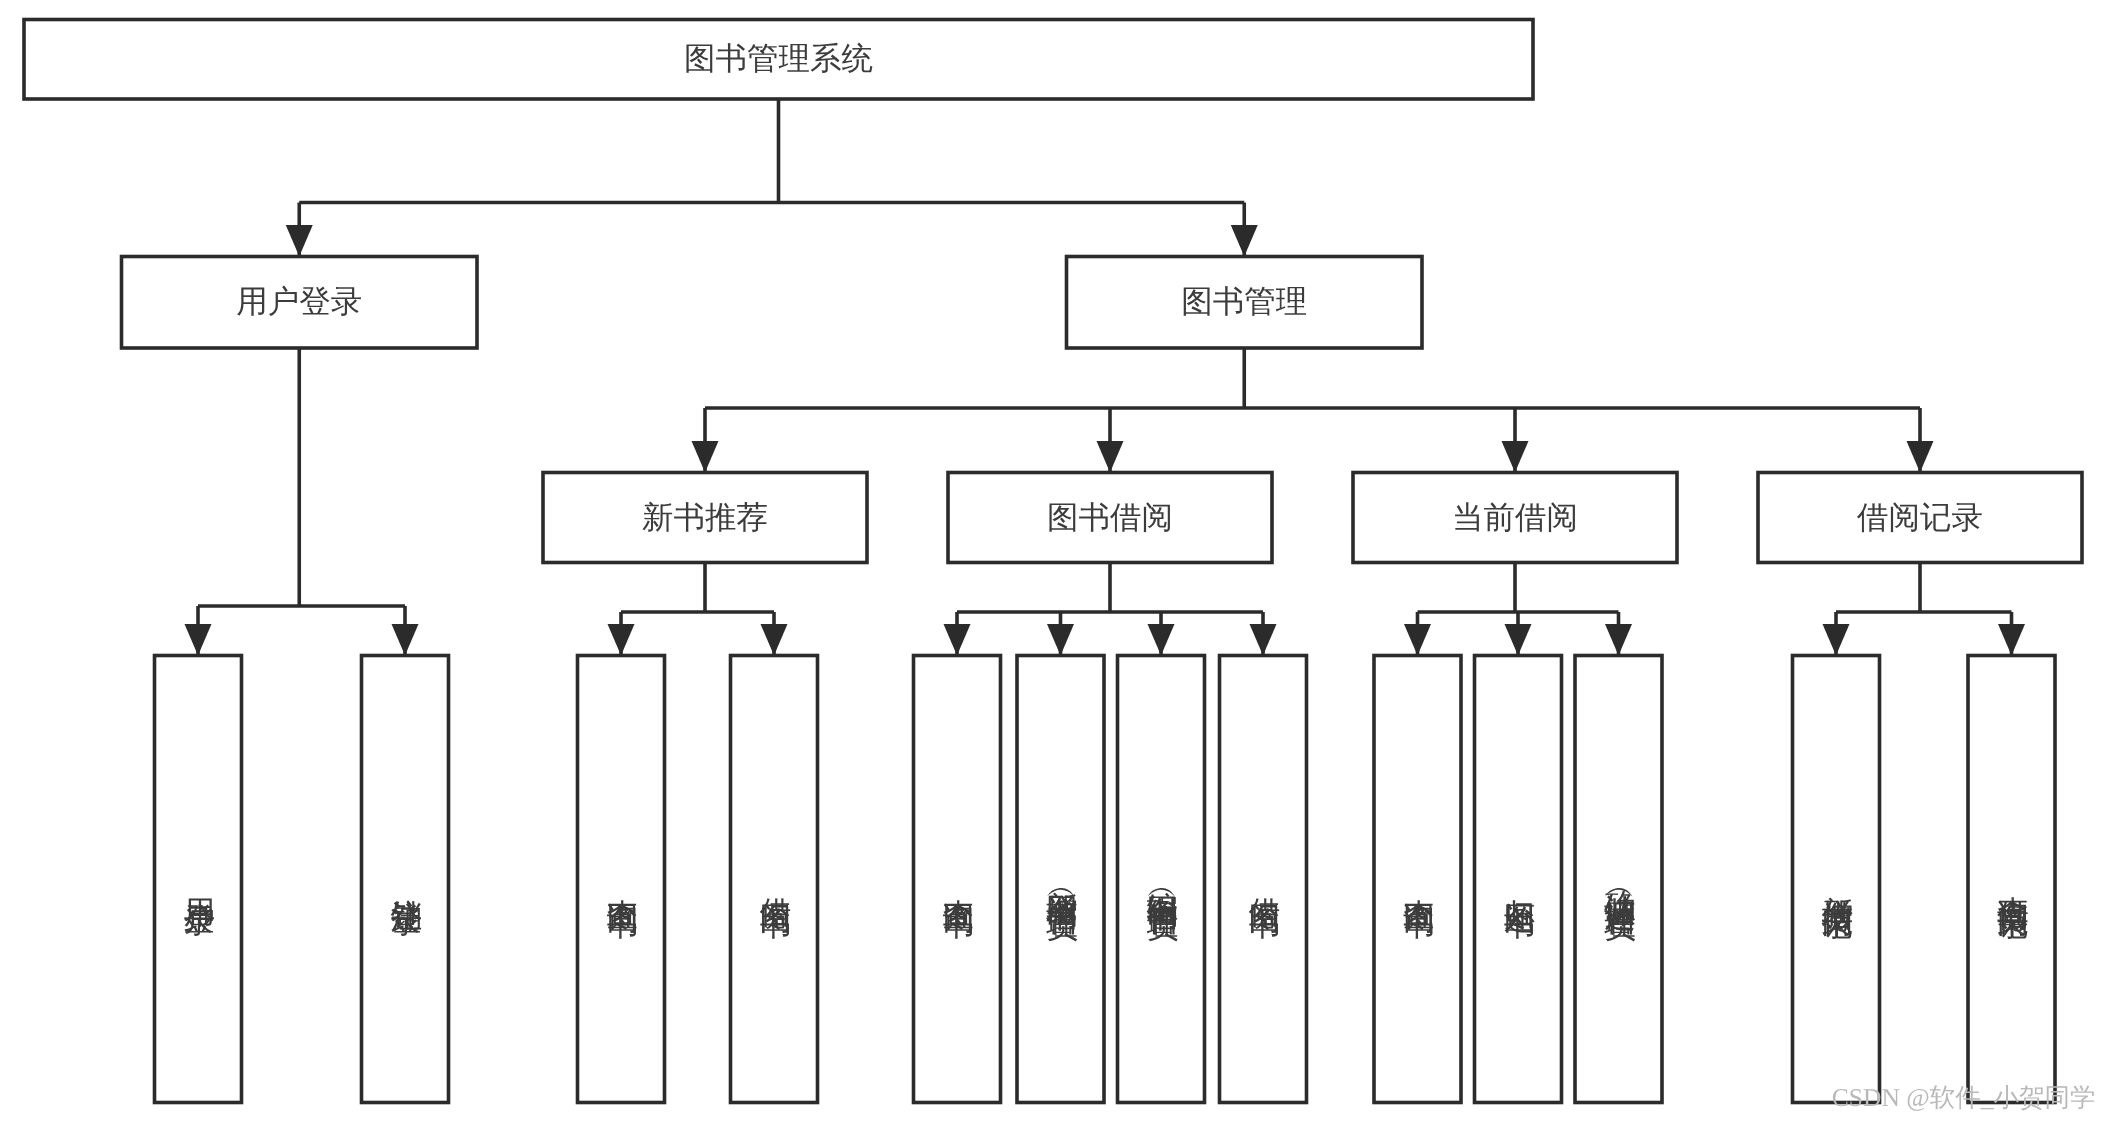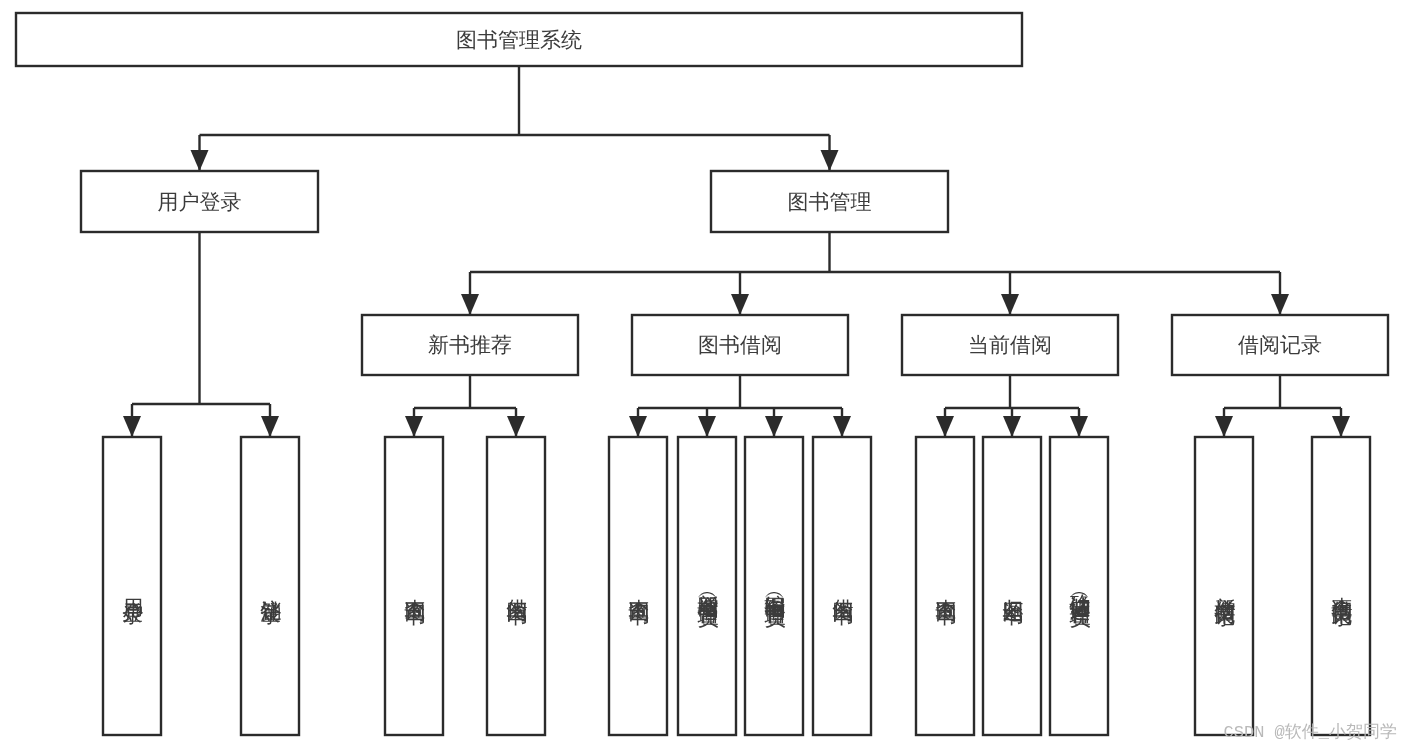--- a/index.html
+++ b/index.html
@@ -56,21 +56,21 @@
     color: #3c3c3c;
     letter-spacing: 2px;
     text-align: center;
     white-space: nowrap;
     pointer-events: none;
   }
   .watermark {
     position: absolute;
     right: 8px;
     bottom: 4px;
-    font-family: Liberation Mono, monospace;
+    font-family: Liberation Serif, serif;
     font-size: 17px;
     color: #b9b9b9;
     white-space: nowrap;
   }
 </style>
 </head>
 <body>
 
 <div id="diagram-root">
 

